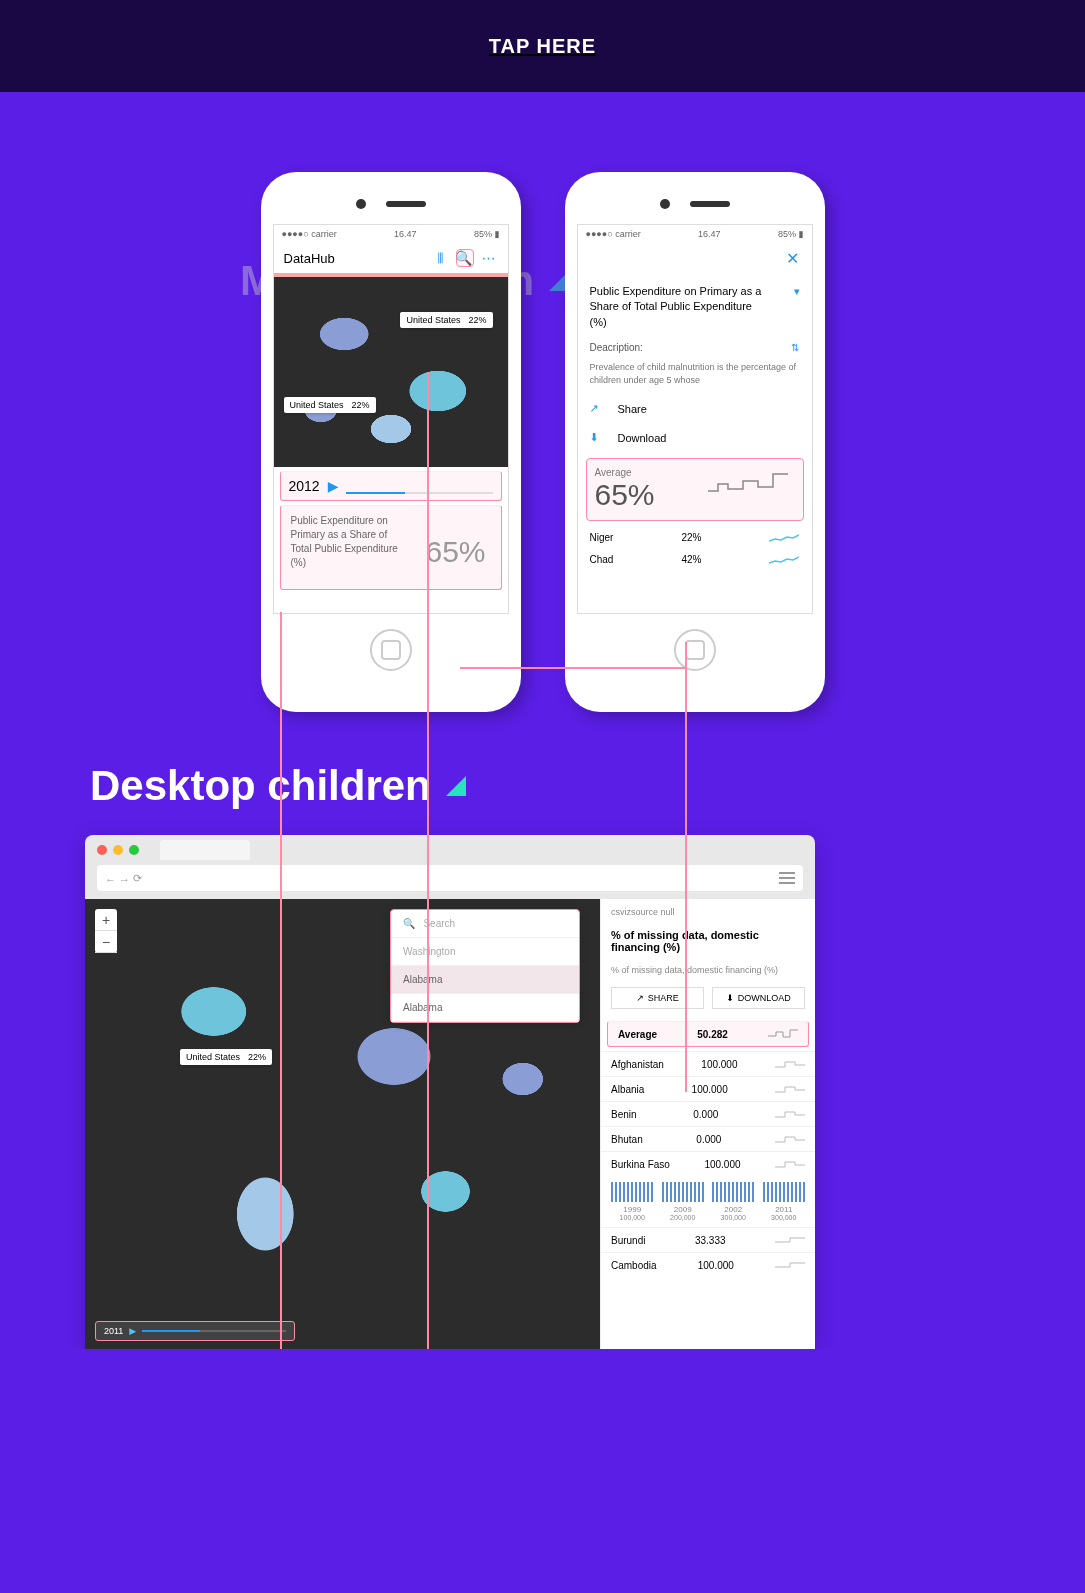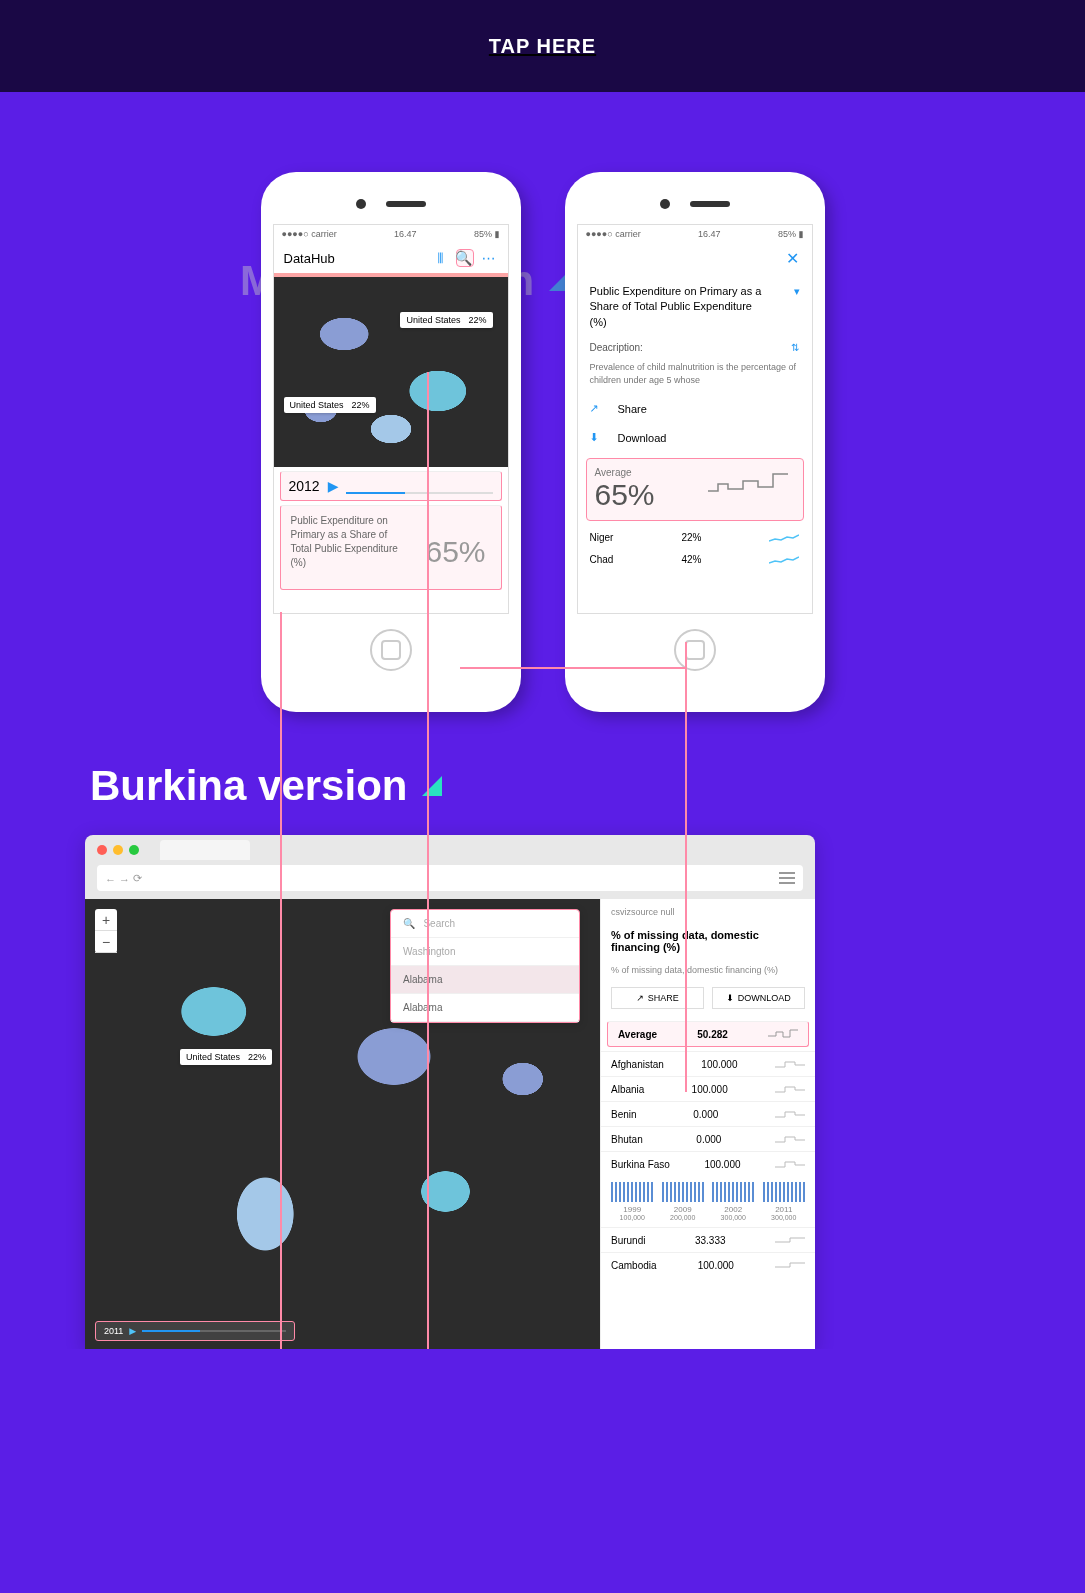--- a/index.html
+++ b/index.html
@@ -194,21 +194,21 @@
                 <path d="M0,9 L6,7 L12,8 L18,5 L24,6 L30,3" stroke="#4fc3f7" fill="none" stroke-width="1.5"></path>
               </svg>
             </div>
           </div>
     </div>
     <div class="ph-home"></div>
   </div>
 </div>
 
 <div class="section-title desktop-title">
-  <span>Burkina version</span>
+  <span>Desktop children</span>
       <span class="tri"></span>
 </div>
 
 <div class="browser">
   <div class="br-top">
     <span class="dot d-r"></span>
     <span class="dot d-y"></span>
     <span class="dot d-g"></span>
     <div class="br-tab"></div>
   </div>

